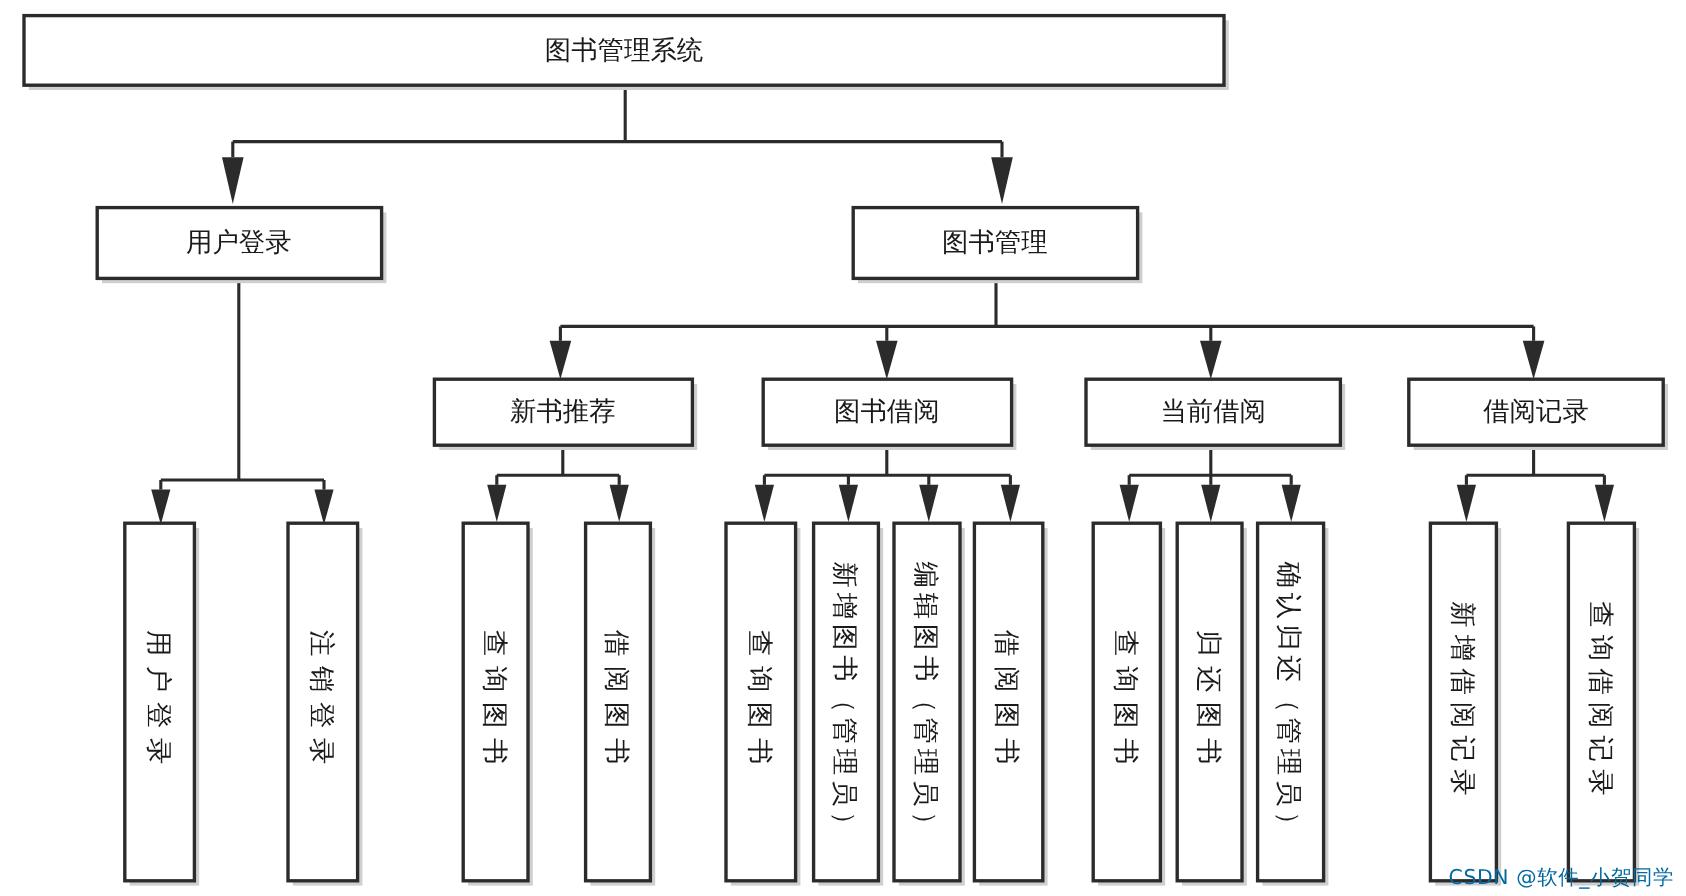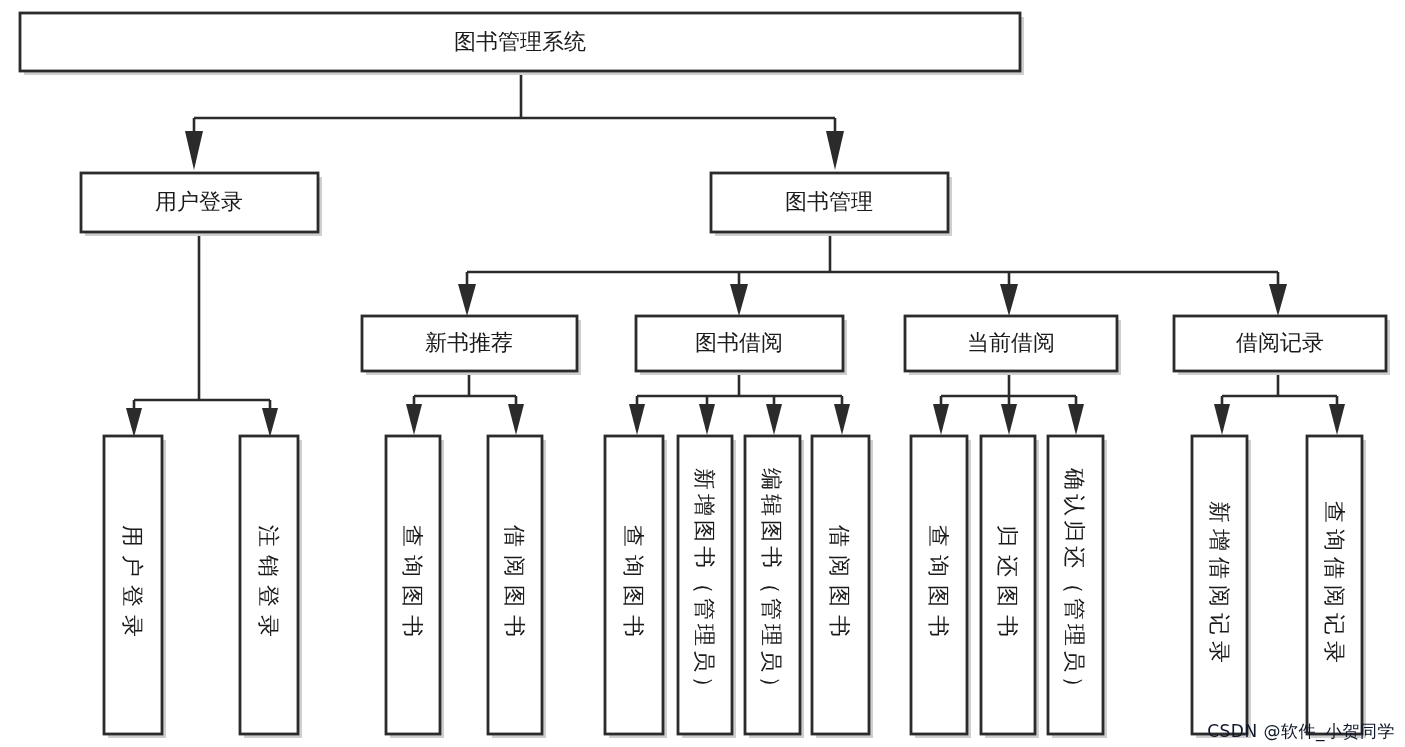--- a/index.html
+++ b/index.html
@@ -24,21 +24,21 @@
     fill:#1a1a1a;
     font-family:"DejaVu Sans","Liberation Sans",sans-serif;
     font-size:22px;
     text-anchor:middle;
   }
   .watermark{
     position:absolute;
     right:10px;bottom:4px;
     font-family:"DejaVu Sans","Liberation Sans",sans-serif;
     font-size:17px;
-    color:#0f172a;
+    color:#0369a1;
     letter-spacing:0.5px;
     white-space:nowrap;
     user-select:none;
   }
 </style>
 </head>
 <body>
 
 <svg id="diagram" viewBox="0 0 1405 747" xmlns="http://www.w3.org/2000/svg">
 

